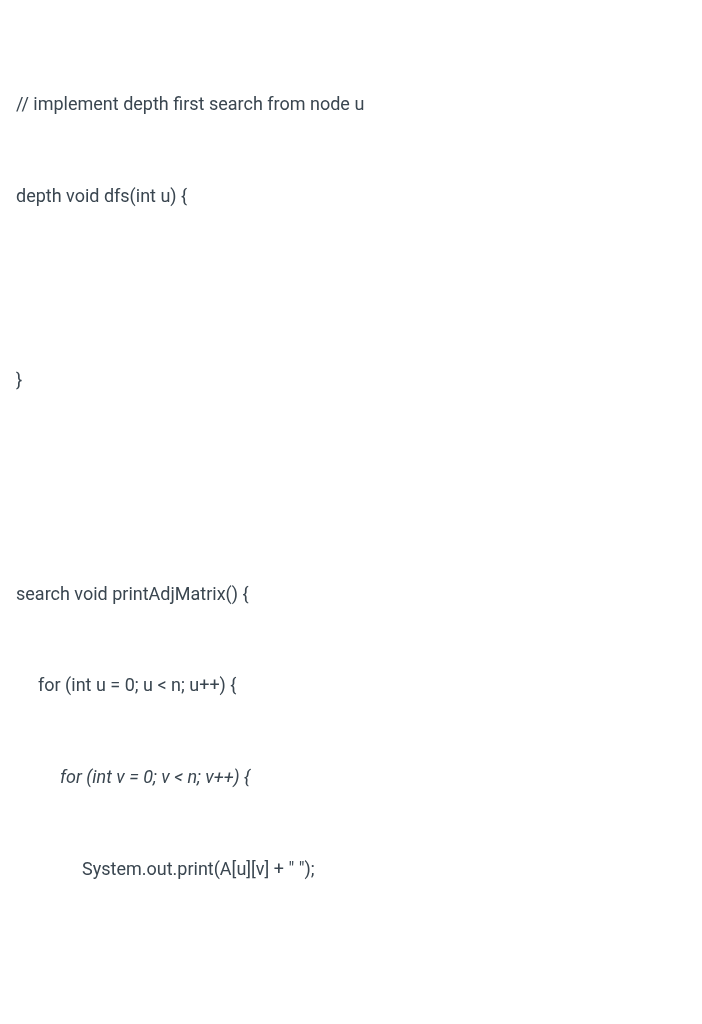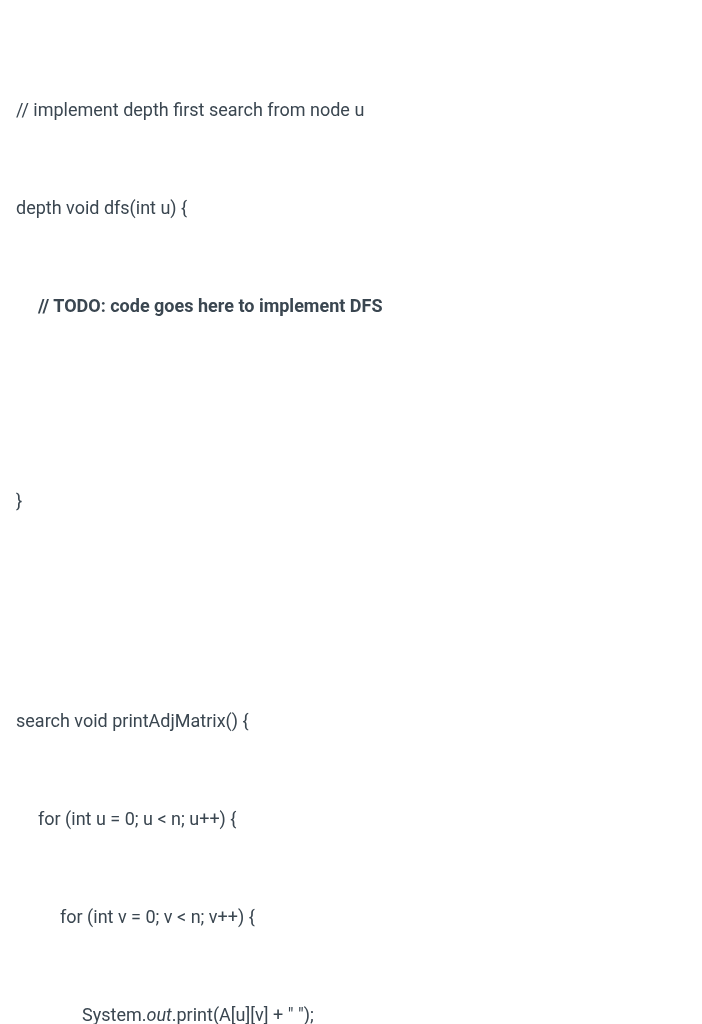--- a/index.html
+++ b/index.html
@@ -16,48 +16,46 @@
       font-size: 18px;
       line-height: 1.7;
     }
     .code-block {
       white-space: pre;
       font-family: inherit;
     }
     .line {
       display: block;
       min-height: 1.7em;
-      margin-top: 6px;
     }
     .bold {
       font-weight: 700;
     }
     .italic {
-      font-style: italic;
     }
     .indent-1 {
       padding-left: 22px;
     }
     .indent-2 {
       padding-left: 44px;
+      font-style: italic;
     }
     .indent-3 {
       padding-left: 66px;
     }
     .section-gap {
       height: 1.7em;
     }
   </style>
 </head>
 <body>
 
 <div class="code-block">
   <span class="line">// implement depth first search from node u</span>
   <span class="line">depth void dfs(int u) {</span>
-  <span class="line indent-1 bold">// TODO: code goes here to implement DFS</span>
   <span class="line"></span>
   <span class="line">}</span>
 
   <span class="section-gap"></span>
   <span class="section-gap"></span>
 
   <span class="line">search void printAdjMatrix() {</span>
   <span class="line indent-1">for (int u = 0; u &lt; n; u++) {</span>
   <span class="line indent-2">for (int v = 0; v &lt; n; v++) {</span>
   <span class="line indent-3"><span>System.</span><span class="italic">out</span><span>.print(A[u][v] + " ");</span></span>

